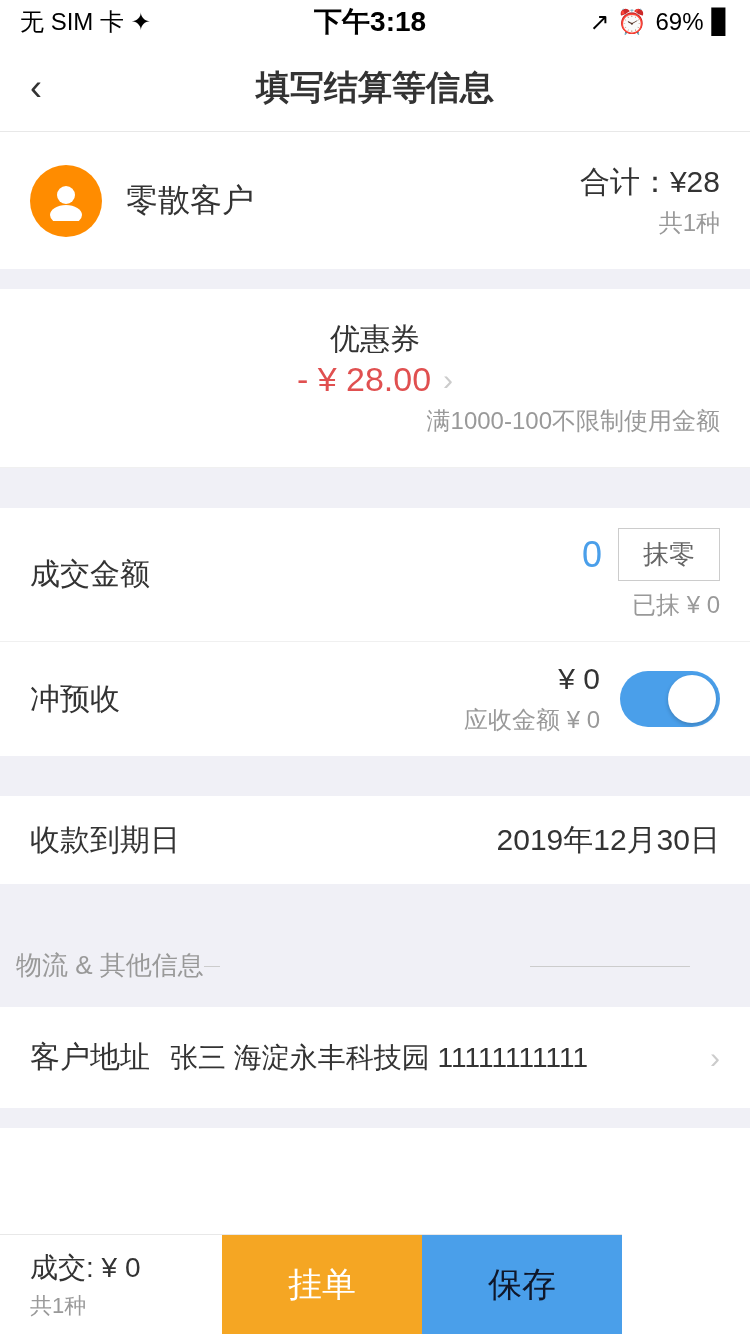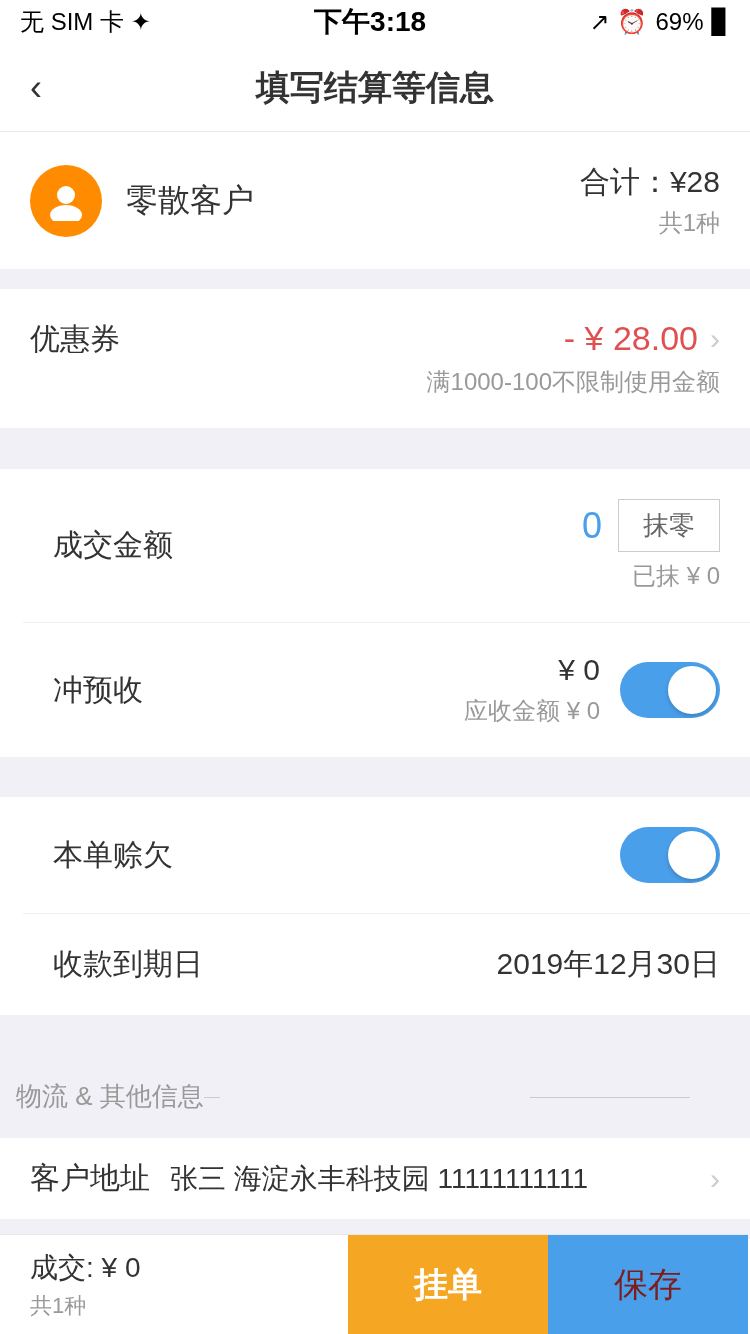--- a/index.html
+++ b/index.html
@@ -97,24 +97,23 @@
     .section-card {
       background: #fff;
       margin-bottom: 20px;
     }
 
     
     .row {
       display: flex;
       align-items: center;
       justify-content: space-between;
-      padding: 30px 30px;
+      padding: 20px 30px;
       border-bottom: 1px solid #f0f0f0;
       min-height: 88px;
-      margin-left: 23px;
     }
     .row:last-child { border-bottom: none; }
     .row-label {
       font-size: 30px;
       color: #333;
     }
     .row-value {
       font-size: 30px;
       color: #333;
       text-align: right;
@@ -139,22 +138,23 @@
       font-size: 30px;
     }
 
     
     .coupon-row {
       padding: 30px 30px;
       border-bottom: 1px solid #f0f0f0;
     }
     .coupon-top {
       display: flex;
-      align-items: flex-start;
+      align-items: center;
       justify-content: space-between;
+      flex-direction: column;
     }
     .coupon-bottom {
       display: flex;
       justify-content: flex-end;
       margin-top: 6px;
     }
 
     
     .btn-round {
       border: 1px solid #ccc;
@@ -215,42 +215,42 @@
       font-size: 26px;
       color: #999;
       background: #f0f0f6;
       position: relative;
       z-index: 1;
     }
 
     
     .address-row {
       background: #fff;
-      padding: 20px 30px;
+      padding: 30px 30px;
       display: flex;
       align-items: center;
       justify-content: flex-end;
     }
     .address-label {
       font-size: 30px;
       color: #333;
       flex-shrink: 0;
       margin-right: 20px;
     }
     .address-value {
       font-size: 28px;
       color: #333;
       flex: 1;
     }
 
     
     .bottom-bar {
       position: fixed;
       bottom: 0;
-      width: 748px;
+      width: 622px;
       height: 100px;
       display: flex;
       background: #fff;
       border-top: 1px solid #e8e8e8;
     }
     .bottom-info {
       flex: 1;
       display: flex;
       flex-direction: column;
       justify-content: center;
@@ -266,31 +266,31 @@
       margin-top: 4px;
     }
     .btn-hang {
       width: 200px;
       background: #f5a623;
       display: flex;
       align-items: center;
       justify-content: center;
       font-size: 34px;
       color: #fff;
-      font-weight: 700;
+      font-weight: 400;
       cursor: pointer;
     }
     .btn-save {
       width: 200px;
       background: #4a9fea;
       display: flex;
       align-items: center;
       justify-content: center;
       font-size: 34px;
-      color: #7f1d1d;
+      color: #0f172a;
       font-weight: 500;
       cursor: pointer;
     }
 
     .empty-space {
       height: 280px;
       background: #fff;
     }
   </style>
 </head>
@@ -370,26 +370,20 @@
       <div class="toggle">
         <div class="toggle-knob"></div>
       </div>
     </div>
   </div>
 </div>
 
 <div class="section-divider"></div>
 
 <div class="section-card">
-  <div class="row">
-    <span class="row-label">本单赊欠</span>
-    <div class="toggle">
-      <div class="toggle-knob"></div>
-    </div>
-  </div>
 
   <div class="row">
     <span class="row-label">收款到期日</span>
     <span class="row-value">2019年12月30日</span>
   </div>
 </div>
 
 <div class="section-divider"></div>
 
 <div class="logistics-header">

